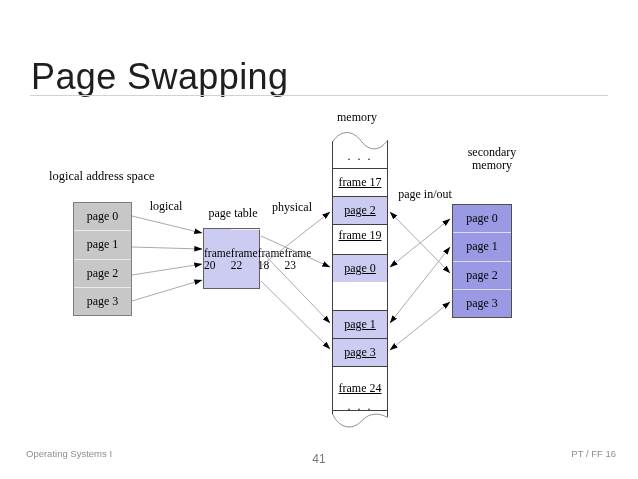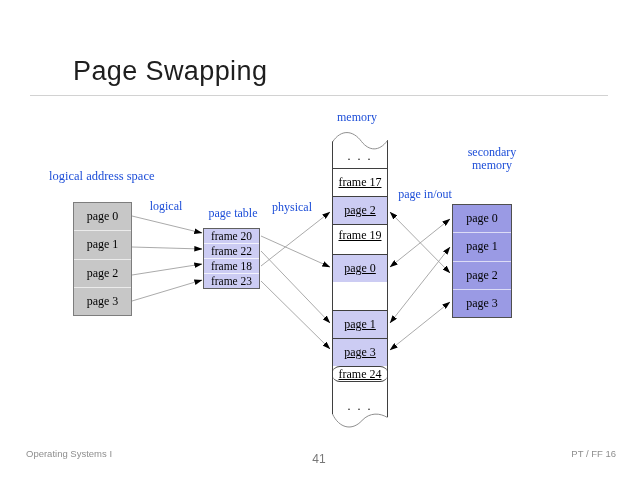--- a/index.html
+++ b/index.html
@@ -1,36 +1,36 @@
 <!DOCTYPE html>
 <html><head>
 <meta charset="utf-8">
 <style>
   html,body{margin:0;padding:0;background:#fff;}
   .slide{position:relative;width:638px;height:479px;background:#ffffff;overflow:hidden;
          font-family:"Liberation Serif",serif;color:#000;}
   .title{position:absolute;left:31px;top:56px;font-family:"Liberation Sans",sans-serif;
-         font-size:27px;font-weight:300;letter-spacing:0.4px;color:#1e1e1e;white-space:nowrap;margin-left:42px;}
+         font-size:36px;font-weight:300;letter-spacing:0.4px;color:#1e1e1e;white-space:nowrap;}
   .rule{position:absolute;left:30px;top:95px;width:578px;height:1px;background:#d2d2d2;}
 
-  .dlabel{position:absolute;font-size:12px;color:#1d4ed8;white-space:nowrap;}
+  .dlabel{position:absolute;font-size:12px;color:#000000;white-space:nowrap;}
   .centered{text-align:center;}
 
   
   .logical-box{position:absolute;left:73px;top:202px;width:59px;height:114px;
                background:#c7c7c7;border:1px solid #7d7d7d;box-sizing:border-box;
                display:flex;flex-direction:column;}
   .logical-box .cell{flex:1;display:flex;align-items:center;justify-content:center;
                      font-size:12px;}
   .logical-box .cell + .cell{border-top:1px solid #ebebeb;}
 
   
   .pt-box{position:absolute;left:203px;top:228px;width:57px;height:61px;
           background:#ccccf3;border:1px solid #606060;box-sizing:border-box;
-          display:flex;flex-direction:column;}
+          display:flex;flex-direction:row;}
   .pt-box .cell{flex:1;display:flex;align-items:center;justify-content:center;
                 font-size:11.5px;}
   .pt-box .cell + .cell{border-top:1px solid rgba(255,255,255,0.75);}
 
   
   .mem-col{position:absolute;left:332px;top:137px;width:56px;height:291px;}
   .mem-row{position:absolute;left:0;width:56px;box-sizing:border-box;
            display:flex;align-items:center;justify-content:center;font-size:12px;}
   .mem-row.boxed{border-top:1px solid #3f3f3f;text-decoration:underline;}
   .mem-row.page{background:#ccccf3;}
@@ -84,21 +84,21 @@
   </div>
 
   <div class="mem-col">
     <div class="mem-row dots" style="top:8px;height:23px;">. . .</div>
     <div class="mem-row boxed" style="top:31px;height:28px;">frame 17</div>
     <div class="mem-row boxed page" style="top:59px;height:28px;">page 2</div>
     <div class="mem-row boxed" style="top:87px;height:22px;">frame 19</div>
     <div class="mem-row boxed page" style="top:117px;height:28px;">page 0</div>
     <div class="mem-row boxed page" style="top:173px;height:28px;">page 1</div>
     <div class="mem-row boxed page" style="top:201px;height:28px;">page 3</div>
-    <div class="mem-row boxed last" style="top:229px;height:16px;border-radius:11px;">frame 24</div>
+    <div class="mem-row boxed last" style="top:229px;height:45px;">frame 24</div>
     <div class="mem-row dots" style="top:258px;height:22px;">. . .</div>
   </div>
 
   <div class="sec-box">
     <div class="cell">page 0</div>
     <div class="cell">page 1</div>
     <div class="cell">page 2</div>
     <div class="cell">page 3</div>
   </div>
 

